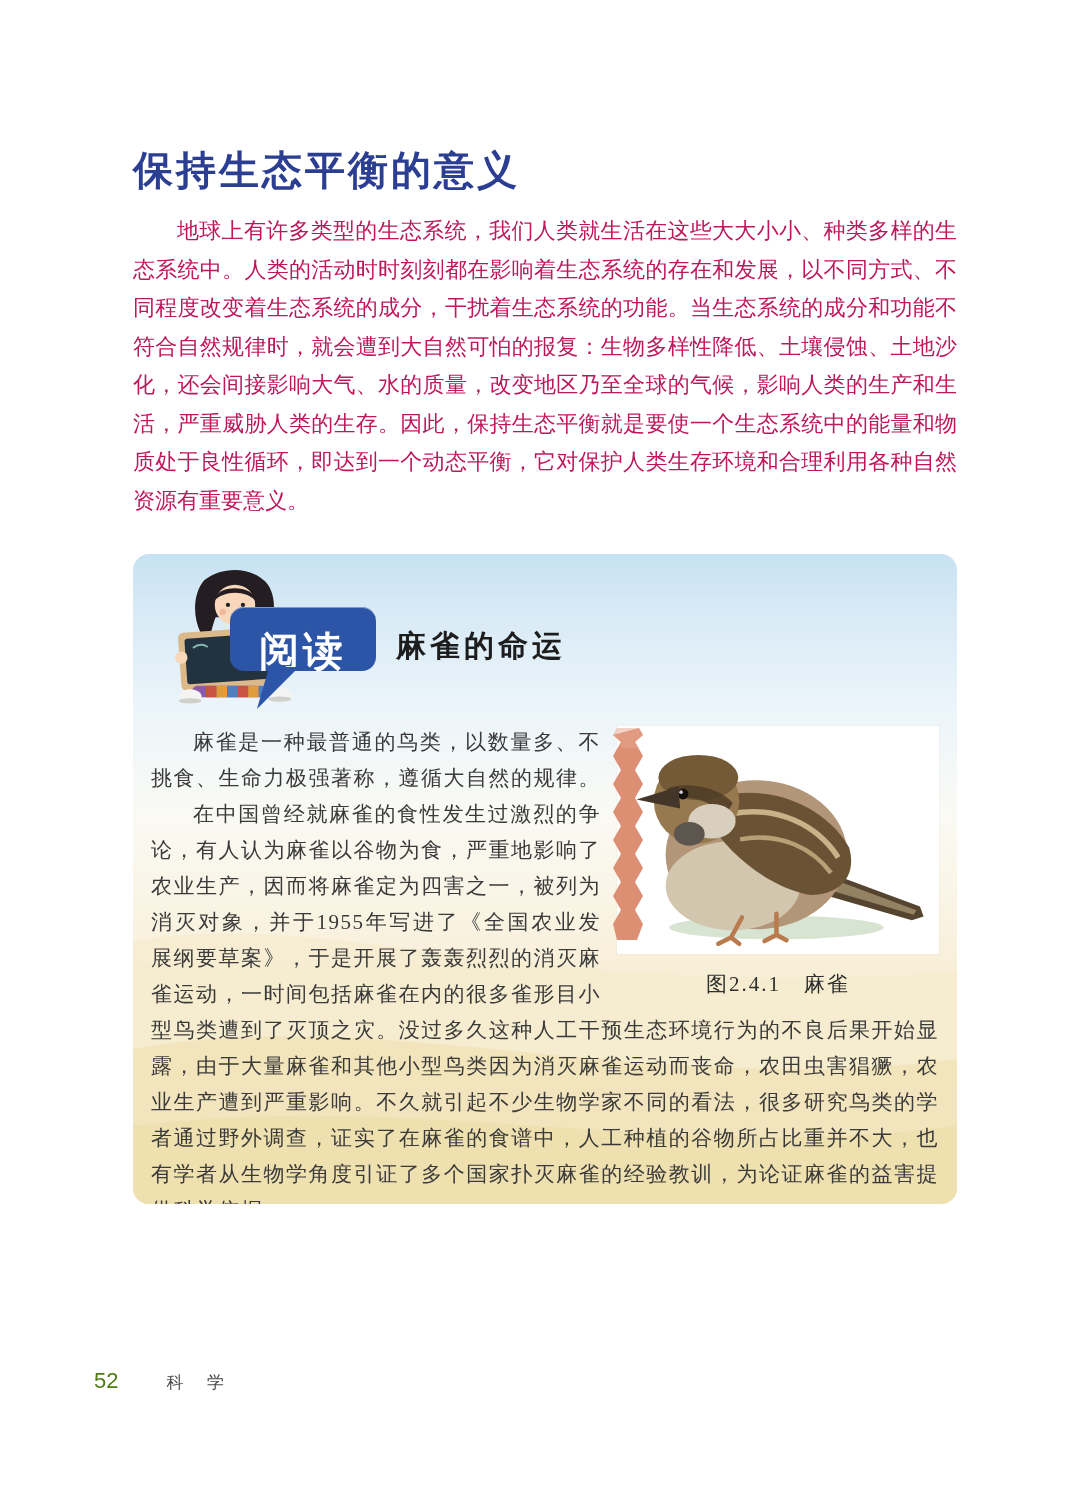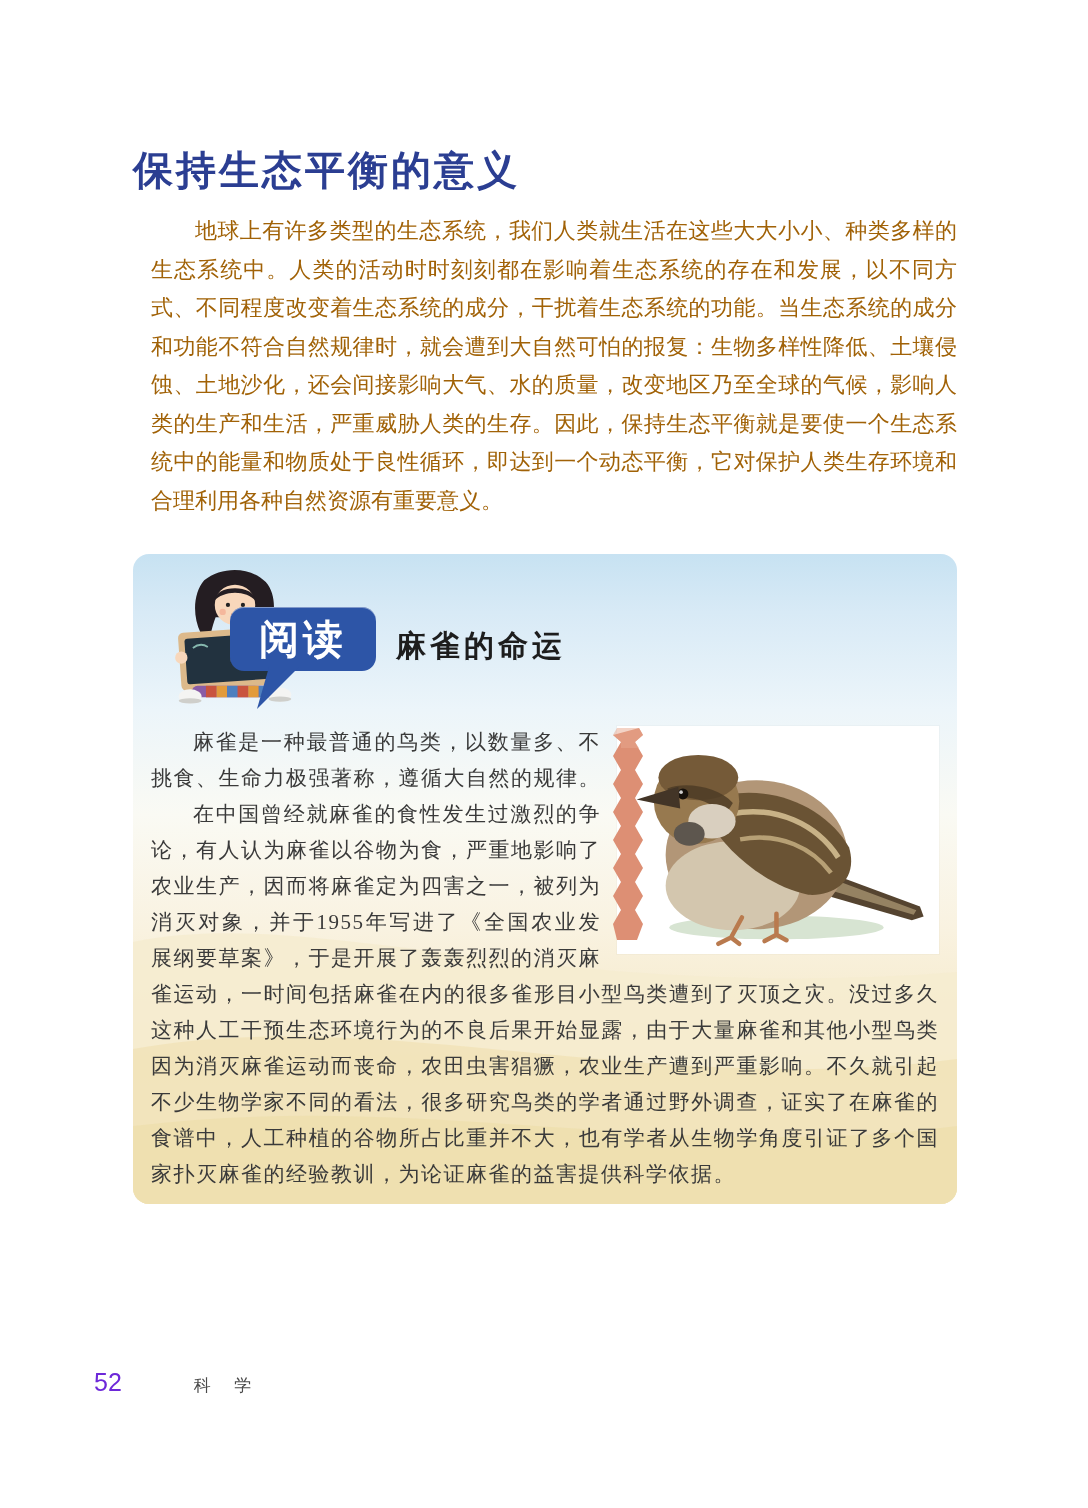--- a/index.html
+++ b/index.html
@@ -26,22 +26,21 @@
     line-height: 1.2;
   }
 
   .body-para {
     margin-top: 0;
     font-size: 22px;
     line-height: 38.5px;
     text-align: justify;
     text-indent: 2em;
     word-break: break-all;
-    color: #a16207;
-    margin-left: 18px;
+    color: #be185d;
   }
   .body-para.first { margin-top: 18px; }
 
   
   .reading-box {
     position: relative;
     margin: 34px 131px 0 133px;
     width: 824px;
     height: 650px;
     border-radius: 16px;
@@ -69,21 +68,21 @@
     left: 18px; top: 10px;
     width: 132px; height: 146px;
   }
   .reading-badge {
     position: absolute;
     left: 79px; top: 53px;
     width: 146px; height: 64px;
     background: #2d55a7;
     border-radius: 14px;
     display: flex;
-    align-items: center;
+    align-items: flex-end;
     justify-content: center;
     box-shadow: 0 1px 0 rgba(255,255,255,.4) inset;
   }
   .badge-label {
     font-family: "DejaVu Sans", "Liberation Sans", sans-serif;
     font-size: 40px;
     font-weight: 900;
     color: #ffffff;
     letter-spacing: 4px;
     line-height: 1;
@@ -151,25 +150,25 @@
   .footer {
     position: absolute;
     left: 0; top: 1368px;
     width: 100%;
     display: flex;
     align-items: baseline;
   }
   .page-number {
     margin-left: 94px;
     font-family: "Liberation Sans", "DejaVu Sans", sans-serif;
-    font-size: 25px;
-    color: #6d28d9;
+    font-size: 22px;
+    color: #4d7c0f;
   }
   .subject-label {
-    margin-left: 72px;
+    margin-left: 48px;
     font-family: "DejaVu Sans", "Liberation Sans", sans-serif;
     font-size: 17px;
     letter-spacing: 9px;
     color: #4a4a4a;
   }
 </style>
 </head>
 <body>
 
 <div class="page">
@@ -257,20 +256,21 @@
               <circle cx="57" cy="66" r="6" fill="#16100b"></circle>
               <circle cx="55" cy="64" r="2" fill="#ffffff" opacity="0.8"></circle>
               <polygon points="6,72 52,58 54,82" fill="#433527"></polygon>
               <ellipse cx="64" cy="110" rx="17" ry="13" fill="#5d564e"></ellipse>
               <g stroke="#b97a4e" stroke-width="5" stroke-linecap="round" fill="none">
                 <path d="M122,202 L110,224 M110,224 L96,231 M110,224 L119,231"></path>
                 <path d="M160,198 L160,221 M160,221 L147,228 M160,221 L171,227"></path>
               </g>
             </svg>
           </div>
+          <figcaption class="figure-caption">图2.4.1　麻雀</figcaption>
         </figure>
 
         <p class="reading-para">麻雀是一种最普通的鸟类，以数量多、不挑食、生命力极强著称，遵循大自然的规律。</p>
         <p class="reading-para">在中国曾经就麻雀的食性发生过激烈的争论，有人认为麻雀以谷物为食，严重地影响了农业生产，因而将麻雀定为四害之一，被列为消灭对象，并于1955年写进了《全国农业发展纲要草案》，于是开展了轰轰烈烈的消灭麻雀运动，一时间包括麻雀在内的很多雀形目小型鸟类遭到了灭顶之灾。没过多久这种人工干预生态环境行为的不良后果开始显露，由于大量麻雀和其他小型鸟类因为消灭麻雀运动而丧命，农田虫害猖獗，农业生产遭到严重影响。不久就引起不少生物学家不同的看法，很多研究鸟类的学者通过野外调查，证实了在麻雀的食谱中，人工种植的谷物所占比重并不大，也有学者从生物学角度引证了多个国家扑灭麻雀的经验教训，为论证麻雀的益害提供科学依据。</p>
       </div>
     </div>
   </section>
 
   <div class="footer">
     <span class="page-number">52</span>

